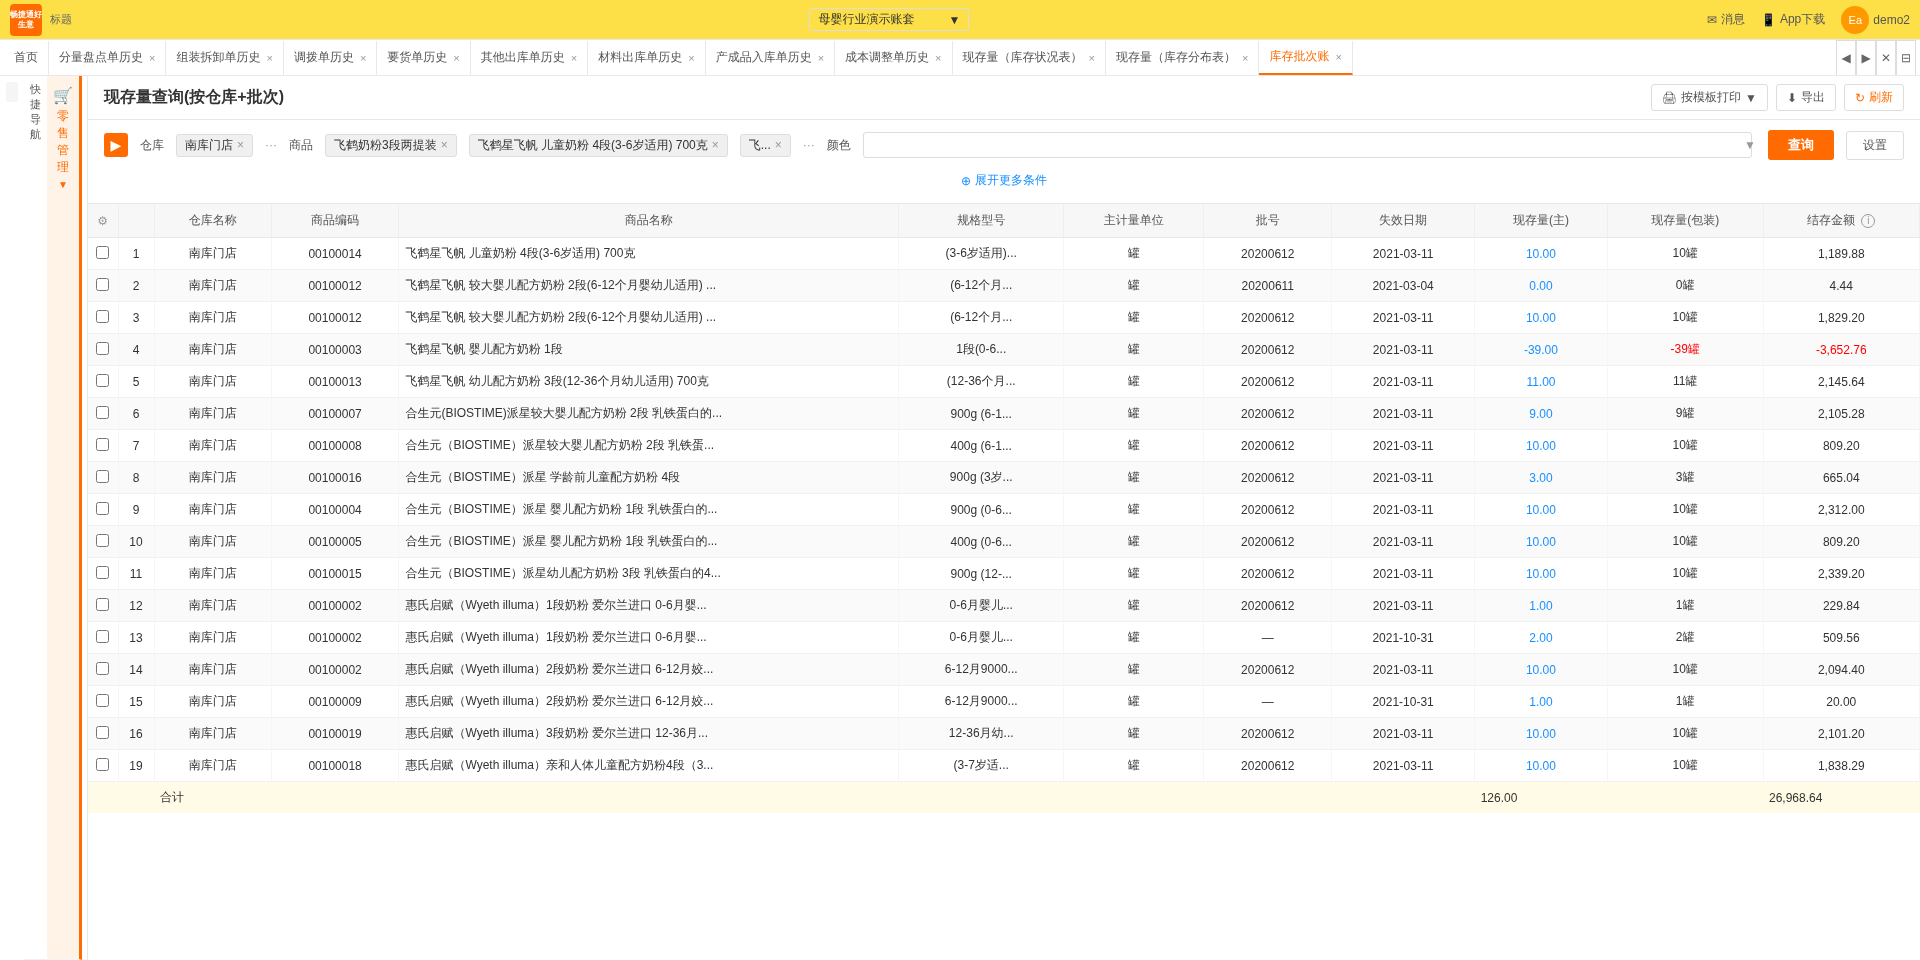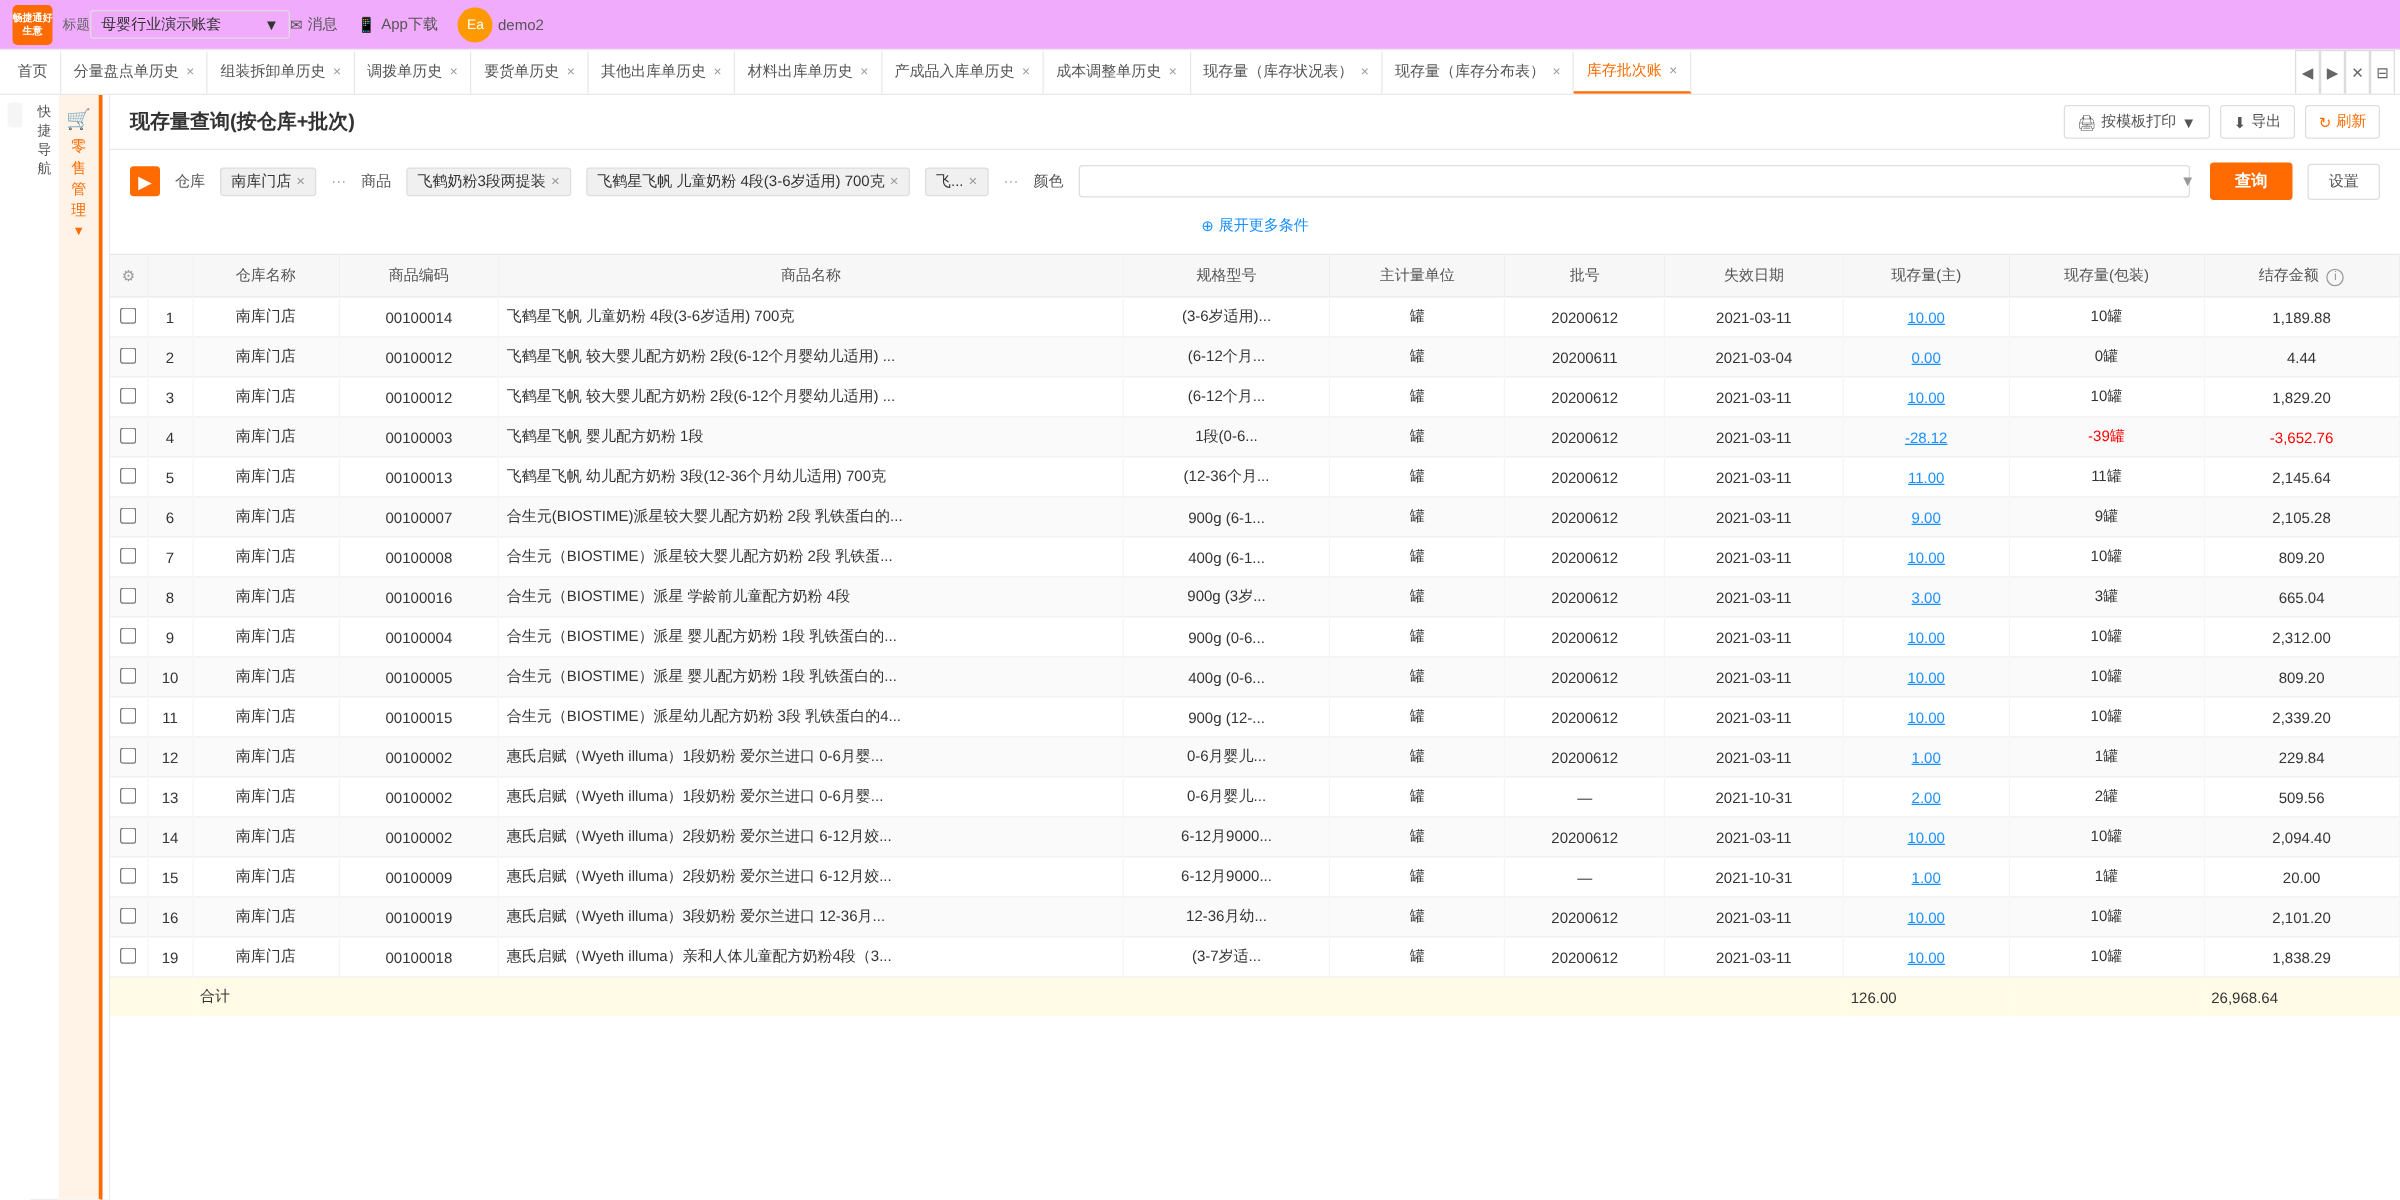--- a/index.html
+++ b/index.html
@@ -1,21 +1,21 @@
 <!DOCTYPE html>
 <html><head>
   <meta charset="utf-8">
   <style>
     * { box-sizing: border-box; margin: 0; padding: 0; }
     body { font-family: 'Microsoft YaHei', Arial, sans-serif; font-size: 12px; background: #f5f5f5; color: #333; overflow: hidden; height: 960px; }
 
     
     .top-bar {
-      display: flex; align-items: center; background: #f0abfc; height: 40px;
-      border-bottom: 1px solid #e8e8e8; padding: 0 10px; 
+      display: flex; align-items: center; background: #fde047; height: 40px;
+      border-bottom: 1px solid #e8e8e8; padding: 0 10px; justify-content: space-between;
     }
     .logo-area { display: flex; align-items: center; gap: 8px; }
     .logo-icon { width: 32px; height: 32px; background: #ff6b00; border-radius: 4px; display: flex; align-items: center; justify-content: center; color: #fff; font-size: 10px; font-weight: bold; }
     .logo-text { font-size: 11px; color: #666; }
     .warehouse-select { display: flex; align-items: center; gap: 4px; border: 1px solid #ddd; padding: 2px 8px; border-radius: 3px; cursor: pointer; font-size: 12px; min-width: 160px; justify-content: space-between; }
     .top-right { display: flex; align-items: center; gap: 16px; }
     .top-right-item { display: flex; align-items: center; gap: 4px; cursor: pointer; font-size: 12px; color: #555; }
     .avatar { width: 28px; height: 28px; border-radius: 50%; background: #ff9900; display: flex; align-items: center; justify-content: center; color: #fff; font-size: 11px; }
 
     
@@ -79,21 +79,21 @@
 
     
     .table-area { flex: 1; overflow-y: auto; background: #fff; }
     table { width: 100%; border-collapse: collapse; font-size: 12px; }
     thead tr { background: #f7f7f7; border-bottom: 1px solid #e8e8e8; }
     thead th { padding: 8px 6px; text-align: center; color: #555; font-weight: normal; border-right: 1px solid #eee; white-space: nowrap; position: sticky; top: 0; background: #f7f7f7; z-index: 10; }
     tbody tr { border-bottom: 1px solid #f0f0f0; }
     tbody td { padding: 7px 6px; text-align: center; color: #333; border-right: 1px solid #f5f5f5; }
     tbody td.left { text-align: left; }
     .negative { color: #f00; }
-    .link-blue { color: #1890ff; text-decoration: underline; cursor: pointer; }
+    .link-blue { color: #1890ff; cursor: pointer; }
     .total-row { background: #fffbe6; font-weight: normal; }
     .total-row td { padding: 7px 6px; }
     .col-num { width: 36px; }
     .col-checkbox { width: 30px; }
     .icon-gear { color: #999; cursor: pointer; }
     .info-icon { display: inline-flex; align-items: center; justify-content: center; width: 14px; height: 14px; border-radius: 50%; border: 1px solid #999; color: #999; font-size: 10px; cursor: pointer; margin-left: 3px; }
   </style>
 </head>
 <body>
 
@@ -382,21 +382,21 @@
             <tr style="background: rgb(250, 250, 250);">
       <td><input type="checkbox" style=""></td>
       <td>4</td>
       <td>南库门店</td>
       <td>00100003</td>
       <td class="left" style="max-width:260px;overflow:hidden;text-overflow:ellipsis;white-space:nowrap;">飞鹤星飞帆 婴儿配方奶粉 1段</td>
       <td>1段(0-6...</td>
       <td>罐</td>
       <td>20200612</td>
       <td>2021-03-11</td>
-      <td class="negative"><span class="link-blue negative">-28.12</span></td>
+      <td class="negative"><span class="link-blue negative">-39.00</span></td>
       <td class="negative">-39罐</td>
       <td class="negative">-3,652.76</td>
     </tr>
             <tr style="background: rgb(255, 255, 255);">
       <td><input type="checkbox" style=""></td>
       <td>5</td>
       <td>南库门店</td>
       <td>00100013</td>
       <td class="left" style="max-width:260px;overflow:hidden;text-overflow:ellipsis;white-space:nowrap;">飞鹤星飞帆 幼儿配方奶粉 3段(12-36个月幼儿适用) 700克</td>
       <td>(12-36个月...</td>

